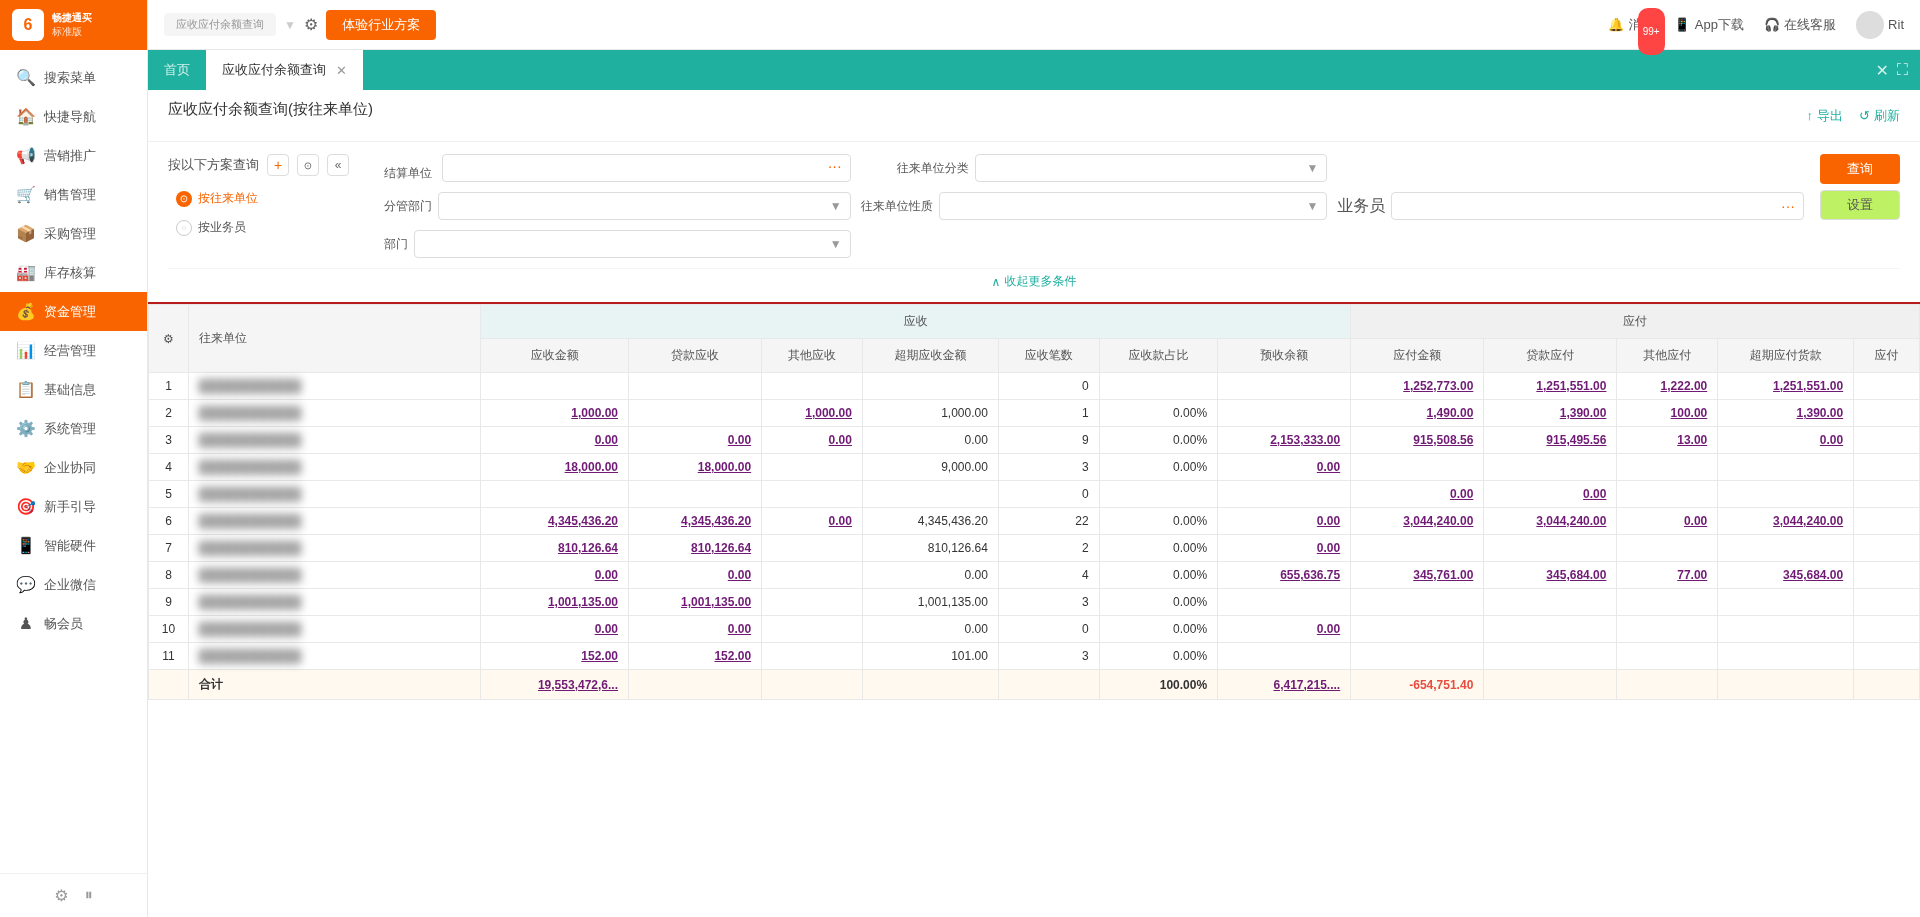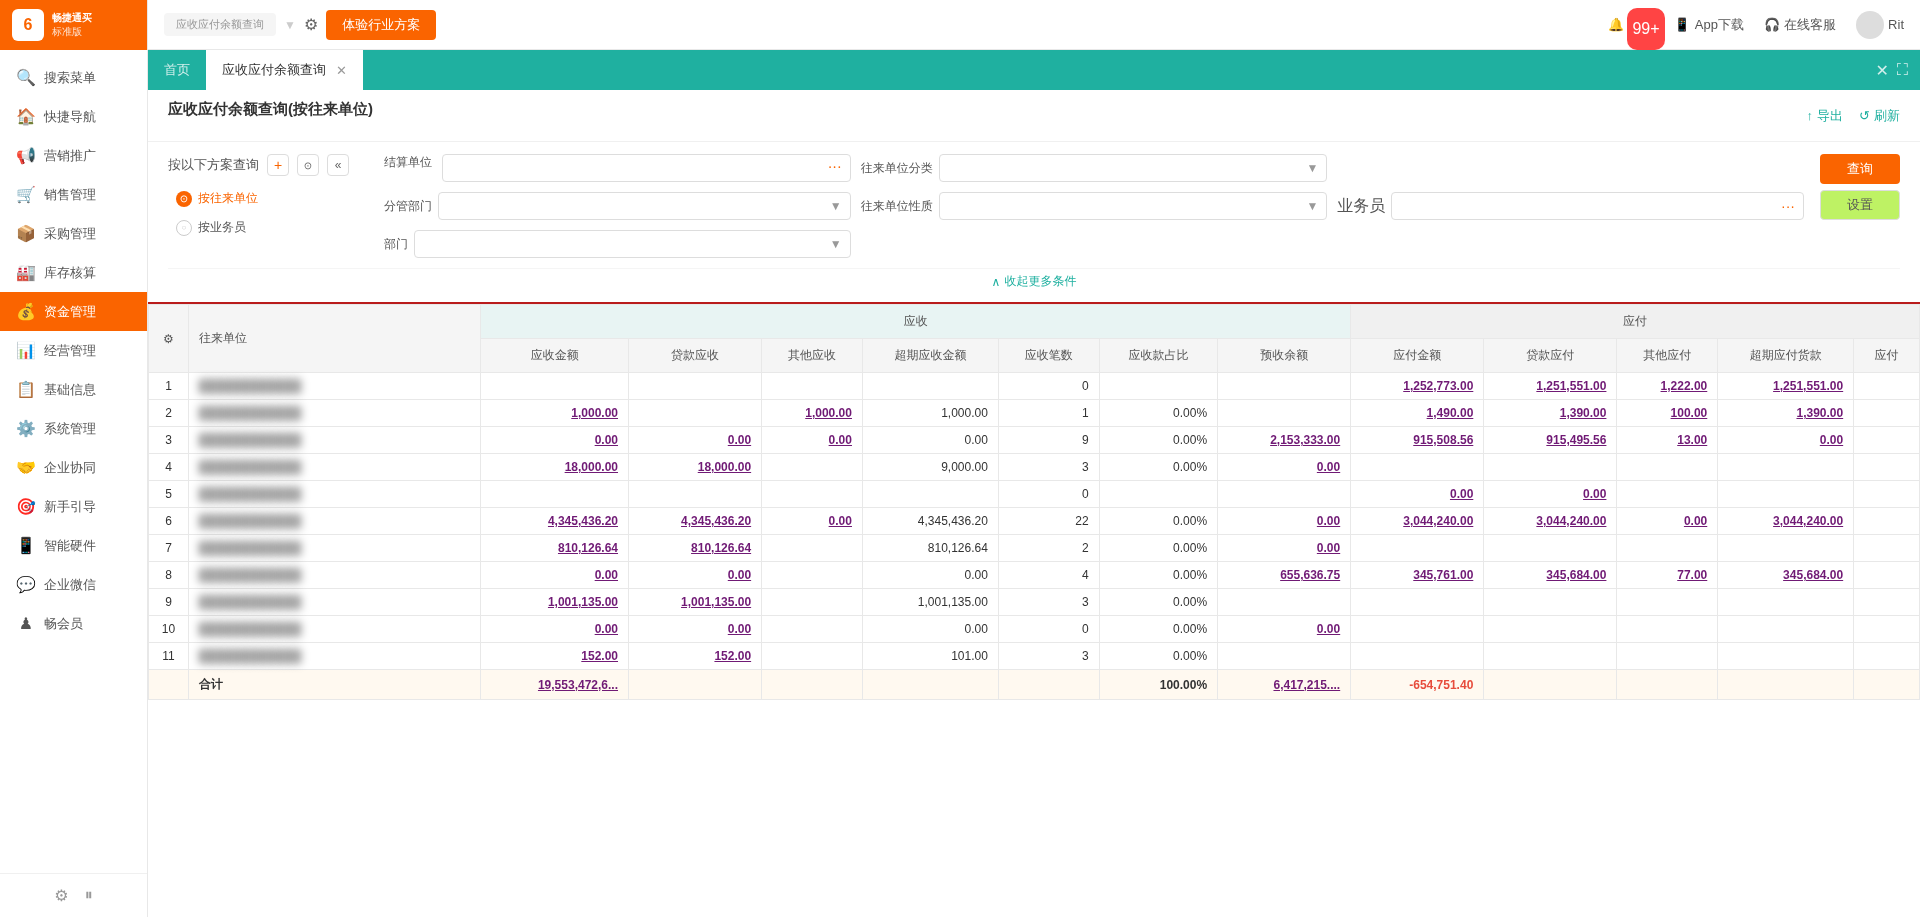--- a/index.html
+++ b/index.html
@@ -23,21 +23,21 @@
     .main { flex: 1; display: flex; flex-direction: column; background: #f0f2f5; }
     
     
     .top-header { height: 50px; background: #fff; display: flex; align-items: center; padding: 0 16px; border-bottom: 1px solid #e8e8e8; gap: 12px; }
     .breadcrumb-area { display: flex; align-items: center; gap: 8px; flex: 1; }
     .breadcrumb-path { color: #999; font-size: 12px; background: #f5f5f5; border-radius: 4px; padding: 4px 12px; }
     .settings-icon { color: #666; font-size: 16px; cursor: pointer; }
     .trial-btn { background: #fa6400; color: #fff; border: none; border-radius: 4px; padding: 6px 16px; cursor: pointer; font-size: 13px; }
     .header-right { display: flex; align-items: center; gap: 20px; }
     .header-right-item { display: flex; align-items: center; gap: 4px; color: #555; cursor: pointer; font-size: 13px; position: relative; }
-    .badge { background: #ff4444; color: #fff; border-radius: 10px; font-size: 16px; padding: 12px 5px; position: absolute; top: -8px; right: -10px; }
+    .badge { background: #ff4444; color: #fff; border-radius: 10px; font-size: 10px; padding: 18px 5px; position: absolute; top: -8px; right: -10px; }
     .user-avatar { width: 28px; height: 28px; background: #ddd; border-radius: 50%; }
     
     
     .tab-bar { height: 40px; background: #1fb0a0; display: flex; align-items: center; padding: 0 0; }
     .tab-item { height: 40px; display: flex; align-items: center; padding: 0 16px; gap: 6px; color: rgba(255,255,255,0.8); cursor: pointer; font-size: 13px; }
     .tab-item.active { background: #fff; color: #333; }
     .tab-item .tab-close { color: #999; margin-left: 4px; cursor: pointer; }
     .tab-controls { margin-left: auto; display: flex; align-items: center; gap: 8px; padding-right: 12px; }
     .tab-ctrl-btn { color: rgba(255,255,255,0.8); cursor: pointer; font-size: 16px; }
     
@@ -182,21 +182,21 @@
       </div>
       <div class="tab-controls">
         <span class="tab-ctrl-btn">✕</span>
         <span class="tab-ctrl-btn">⛶</span>
       </div>
     </div>
 
     <div class="content">
 
       <div style="background:#fff;padding:10px 20px;display:flex;align-items:center;justify-content:space-between;border-bottom:1px solid #f0f0f0;">
-        <h2 class="page-title" style="margin:0;font-size:15px;font-weight:bold;">应收应付余额查询(按往来单位)</h2>
+        <h2 class="page-title" style="margin:0;font-size:15px;font-weight:normal;">应收应付余额查询(按往来单位)</h2>
         <div style="display:flex;gap:16px;">
           <div class="action-btn">
             <span>↑</span>
             <span>导出</span>
           </div>
           <div class="action-btn">
             <span>↺</span>
             <span>刷新</span>
           </div>
         </div>
@@ -224,28 +224,28 @@
                   <span style="color:#ccc;font-size:8px;">○</span>
                 </span>
                 <span>按业务员</span>
               </div>
             </div>
           </div>
 
           <div style="flex:1;">
 
             <div style="display:grid;grid-template-columns:repeat(3,1fr);gap:10px;margin-bottom:10px;">
-              <div style="display:flex;align-items:flex-start;gap:10px;font-family:Liberation Serif, serif;">
+              <div style="display:flex;align-items:flex-end;gap:10px;font-family:Liberation Serif, serif;">
                 <span style="color:#555;font-size:12px;white-space:nowrap;">结算单位</span>
                 <div style="flex:1;height:28px;border:1px solid #ddd;border-radius:4px;display:flex;align-items:center;padding:0 8px;justify-content:flex-end;cursor:pointer;">
                   <span style="color:#fa6400;font-size:14px;">···</span>
                 </div>
               </div>
               <div style="display:flex;align-items:center;gap:6px;">
-                <span style="color:#555;font-size:12px;white-space:nowrap;">往来单位分类</span>
+                <span style="color:#555;font-size:12px;white-space:nowrap;margin-left:36px;">往来单位分类</span>
                 <div style="flex:1;height:28px;border:1px solid #ddd;border-radius:4px;display:flex;align-items:center;padding:0 8px;justify-content:flex-end;cursor:pointer;">
                   <span style="color:#999;">▼</span>
                 </div>
               </div>
             </div>
 
             <div style="display:grid;grid-template-columns:repeat(3,1fr);gap:10px;margin-bottom:10px;">
               <div style="display:flex;align-items:center;gap:6px;">
                 <span style="color:#555;font-size:12px;white-space:nowrap;">分管部门</span>
                 <div style="flex:1;height:28px;border:1px solid #ddd;border-radius:4px;display:flex;align-items:center;padding:0 8px;justify-content:flex-end;cursor:pointer;">

